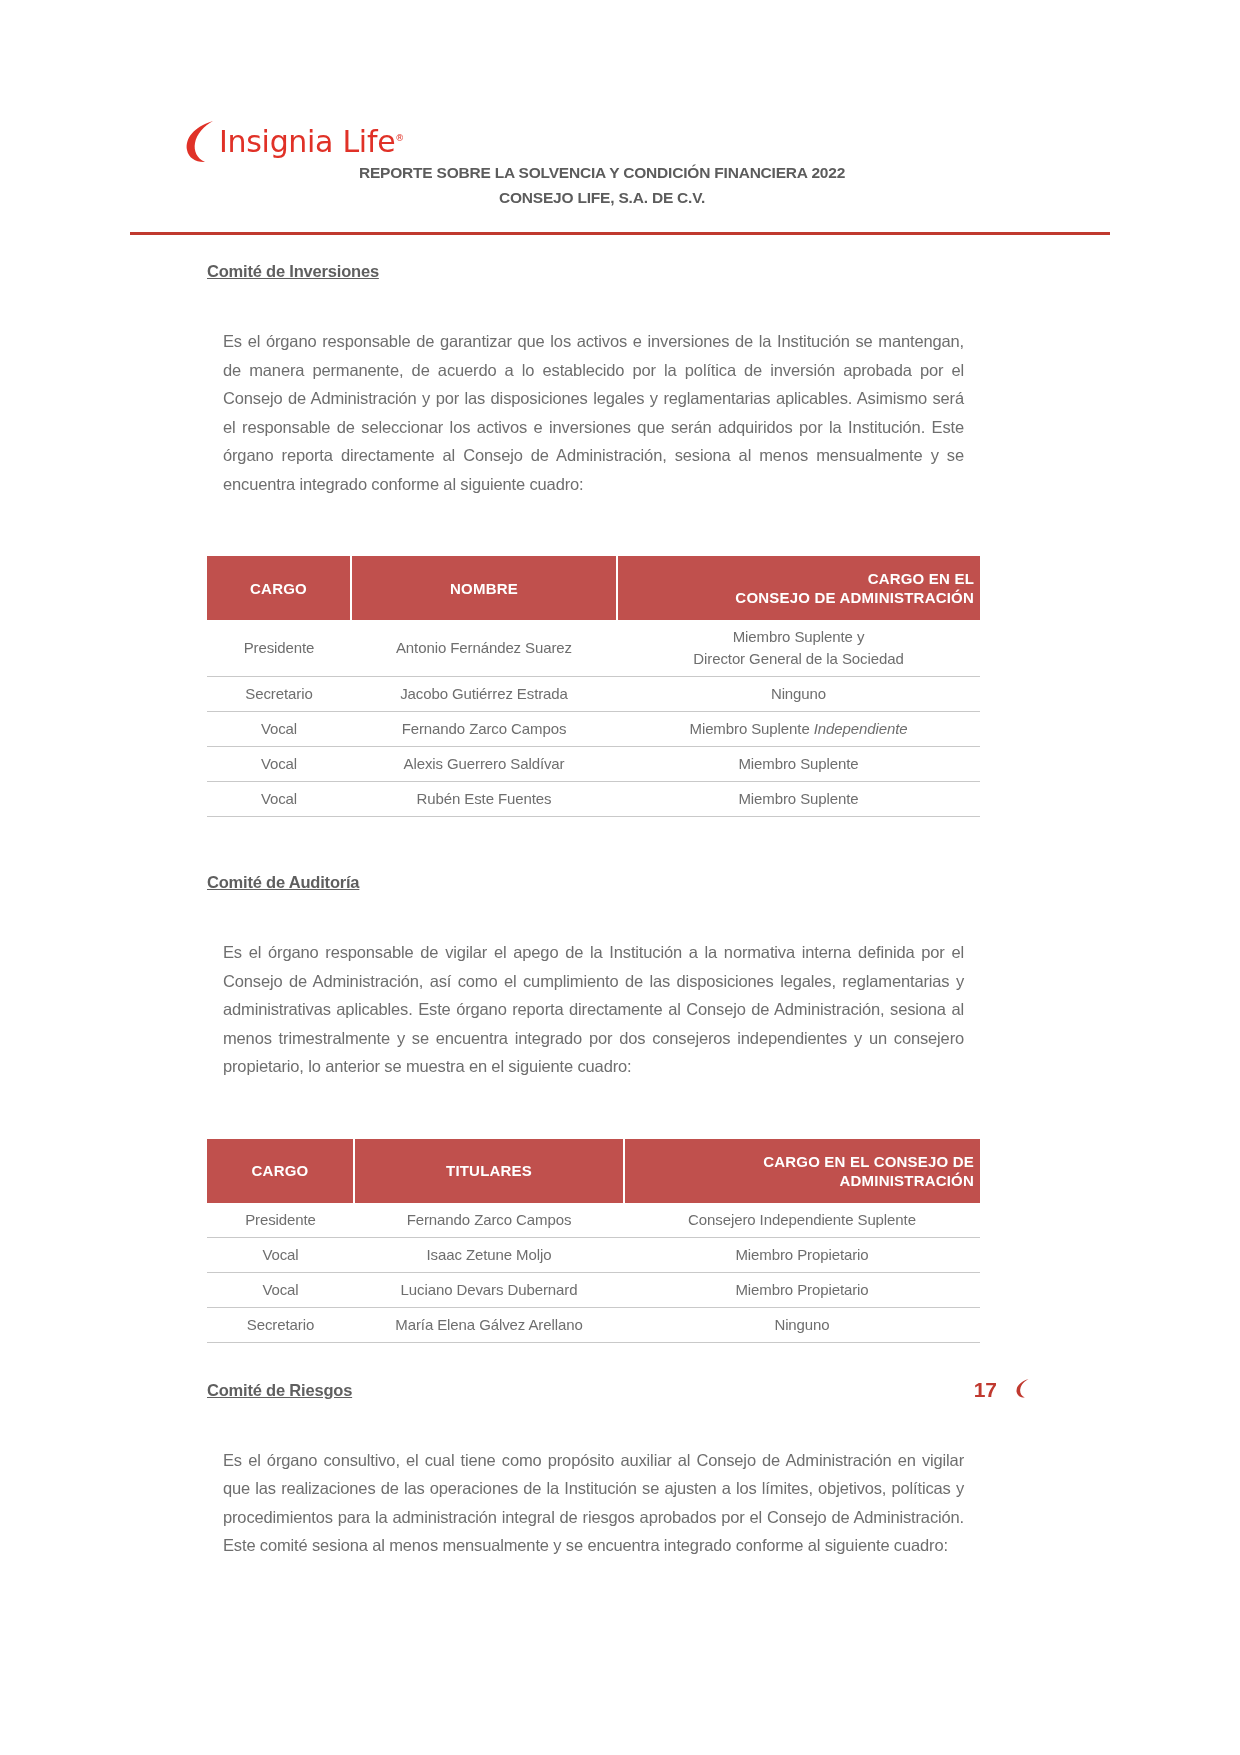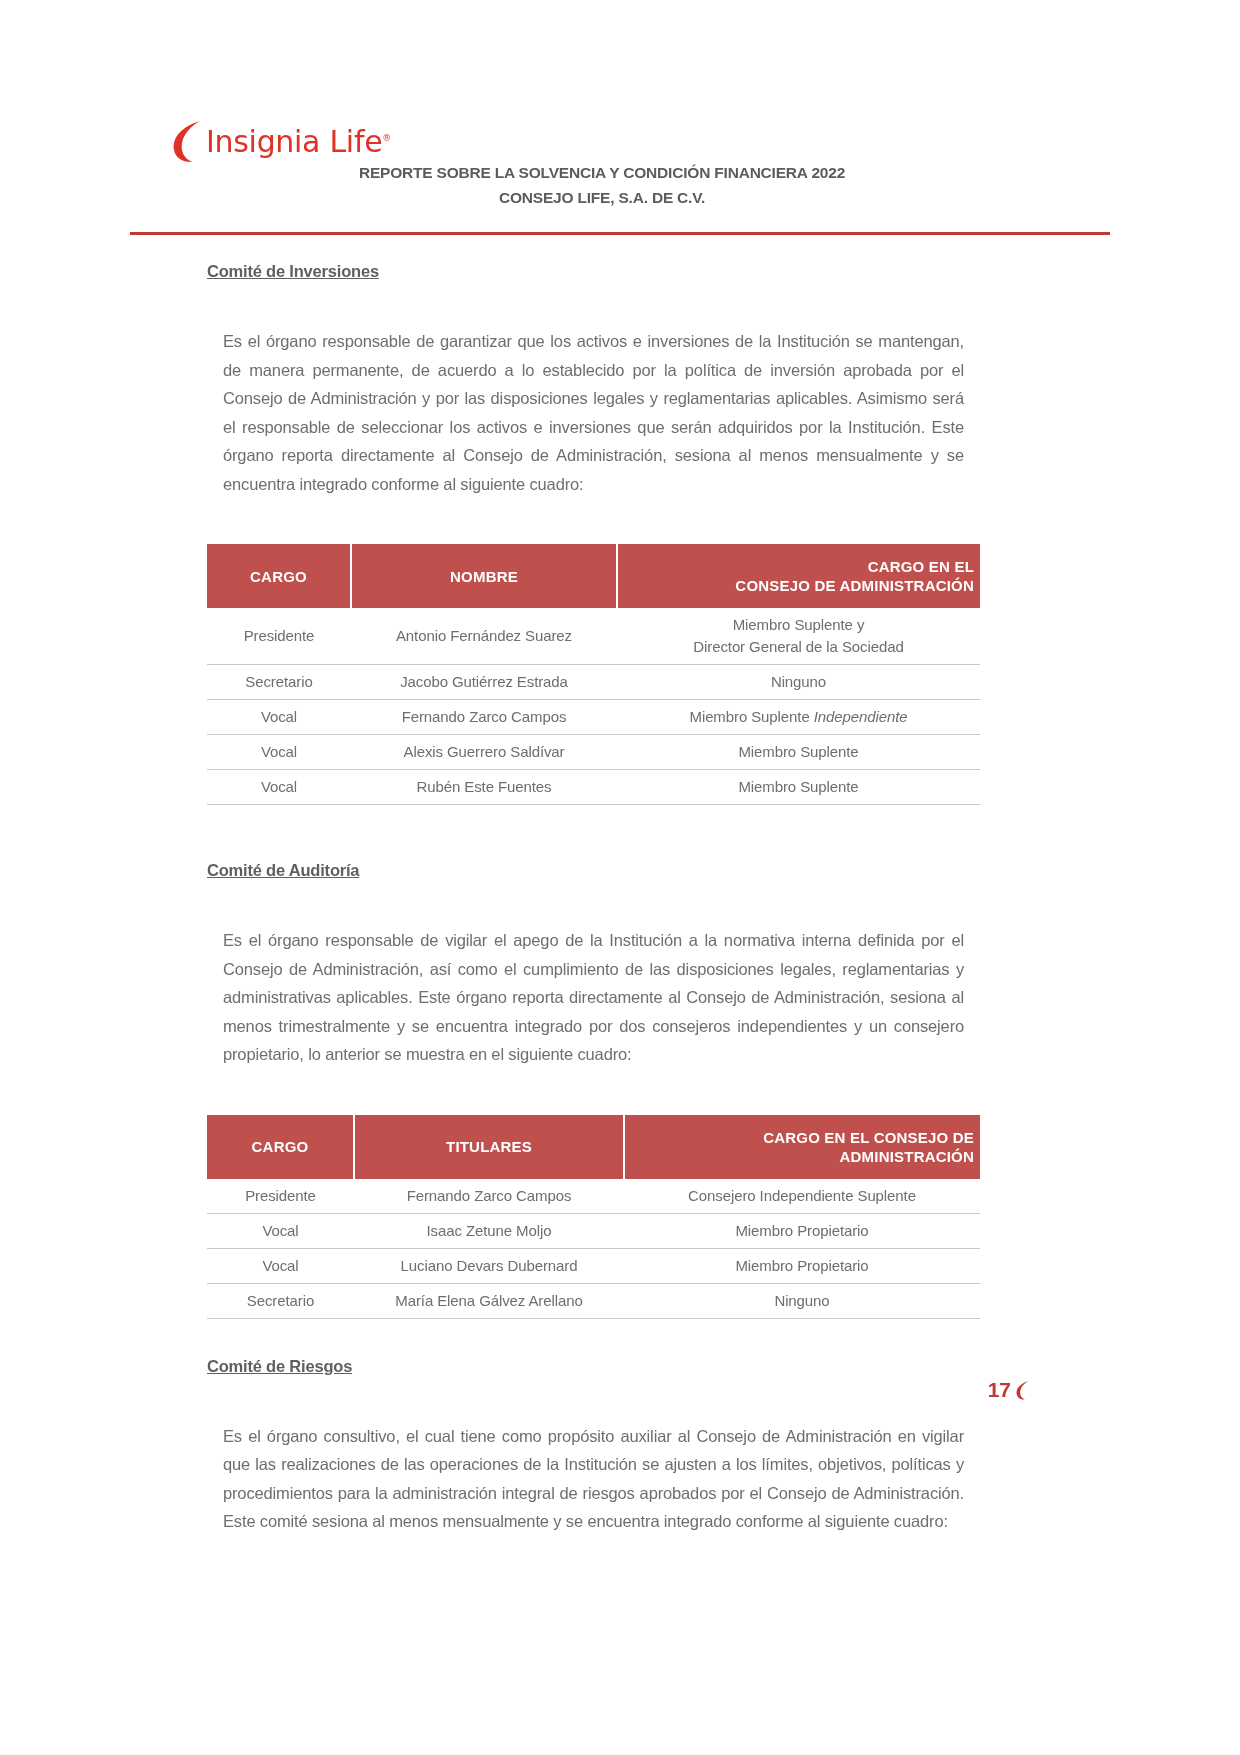--- a/index.html
+++ b/index.html
@@ -19,21 +19,21 @@
   
   .header {
     position: absolute;
     top: 0;
     left: 0;
     width: 1240px;
     height: 270px;
   }
   .logo {
     position: absolute;
-    left: 170px;
+    left: 183px;
     top: 118px;
     display: flex;
     align-items: center;
     height: 46px;
   }
   .logo-mark {
     width: 34px;
     height: 44px;
     margin-right: 2px;
     flex: none;
@@ -110,20 +110,21 @@
   }
   .sp-30 { height: 30px; }
   .sp-38 { height: 38px; }
   .sp-56 { height: 56px; }
 
   
   table.data-table {
     border-collapse: collapse;
     width: 773px;
     table-layout: fixed;
+    margin-top: 12px;
   }
   table.data-table thead th {
     background: #c0504d;
     color: #ffffff;
     font-family: "Liberation Sans", sans-serif;
     font-weight: bold;
     font-size: 15px;
     text-align: center;
     padding: 13px 6px;
     border-right: 2px solid #ffffff;
@@ -159,22 +160,22 @@
   .t2-c1 { width: 147px; }
   .t2-c2 { width: 270px; }
   .t2-c3 { width: 356px; }
 
   
   .page-footer {
     position: absolute;
     right: 210px;
     top: 1378px;
     display: flex;
-    align-items: center;
-    gap: 4px;
+    align-items: flex-start;
+    gap: 18px;
   }
   .page-number {
     font-family: "Liberation Sans", sans-serif;
     font-weight: bold;
     font-size: 21px;
     color: #c0392f;
   }
   .footer-mark {
     width: 15px;
     height: 20px;

